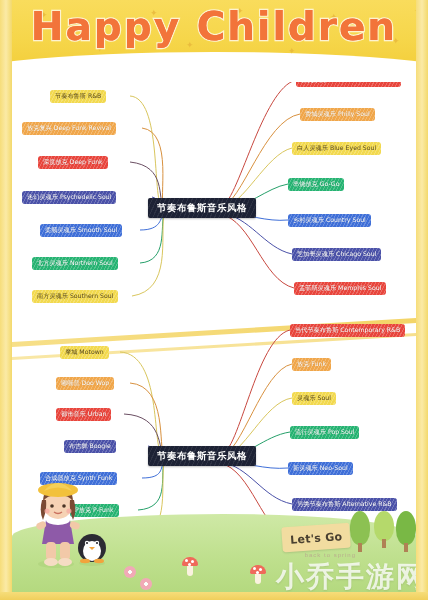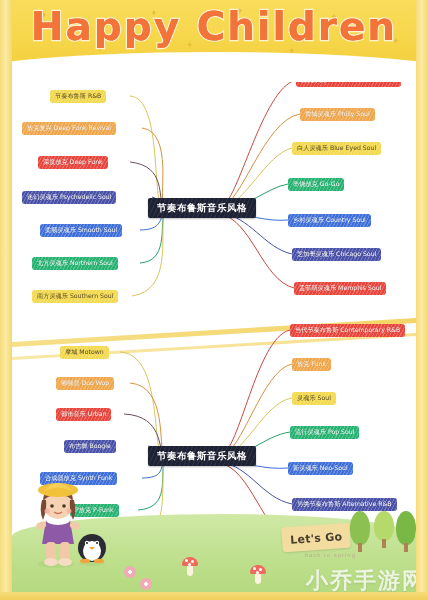--- a/index.html
+++ b/index.html
@@ -180,21 +180,21 @@
     font-family: "DejaVu Sans", sans-serif;
     font-weight: 700; font-size: 11px; color: #4a4030; letter-spacing: .3px;
   }
   .lets-go-sub {
     position:absolute; right: 60px; bottom: 34px; z-index:7;
     font-size:6px; color:#b9ae8d; letter-spacing:1px;
   }
 
   .watermark {
     position: absolute; right: 2px; bottom: 4px;
-    font-size: 22px; font-weight: 700;
+    font-size: 28px; font-weight: 700;
     color: rgba(255,255,255,.78);
     letter-spacing: 2px;
     z-index: 8;
     font-family: "DejaVu Sans", sans-serif;
     text-shadow: 0 1px 2px rgba(0,0,0,.10);
     white-space: nowrap;
   }
 </style>
 </head>
 <body>

